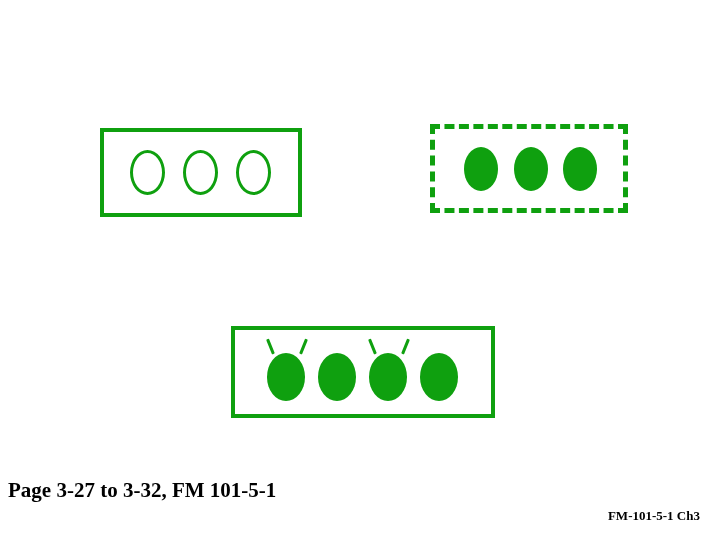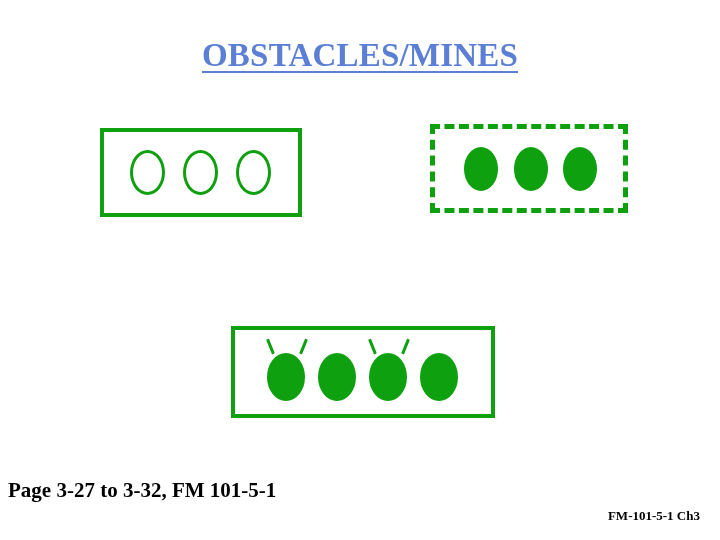--- a/index.html
+++ b/index.html
@@ -102,23 +102,20 @@
     line-height: 16px;
     color: #000000;
     white-space: nowrap;
   }
 </style>
 </head>
 <body>
 
 <div id="slide">
 
-  <div id="slide-title">
-    <span class="tt">OBSTACLES/MINES</span>
-  </div>
 
   <div class="symbol-group" style="left:100px; top:128px; width:202px; height:89px;">
     <div class="sym-box solid"></div>
     <div class="mine hollow" style="left:30px; top:22px; width:35px; height:45px;"></div>
     <div class="mine hollow" style="left:83px; top:22px; width:35px; height:45px;"></div>
     <div class="mine hollow" style="left:136px; top:22px; width:35px; height:45px;"></div>
   </div>
 
   <div class="symbol-group" style="left:430px; top:124px; width:198px; height:89px;">
     <div class="sym-box dashed-box"></div>

